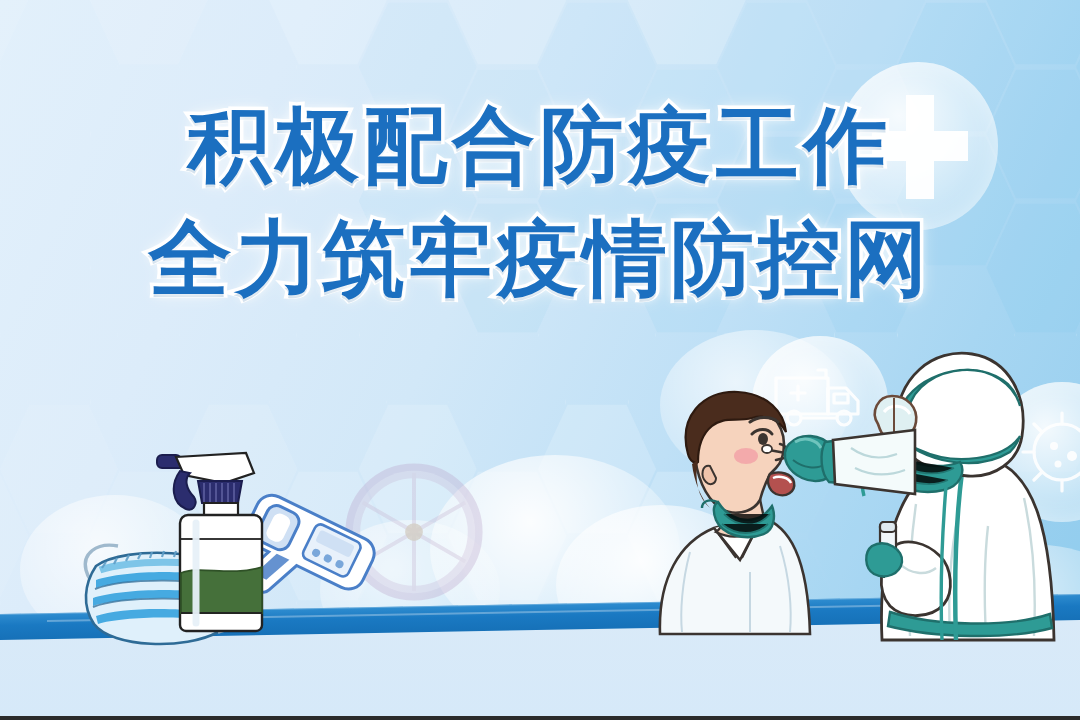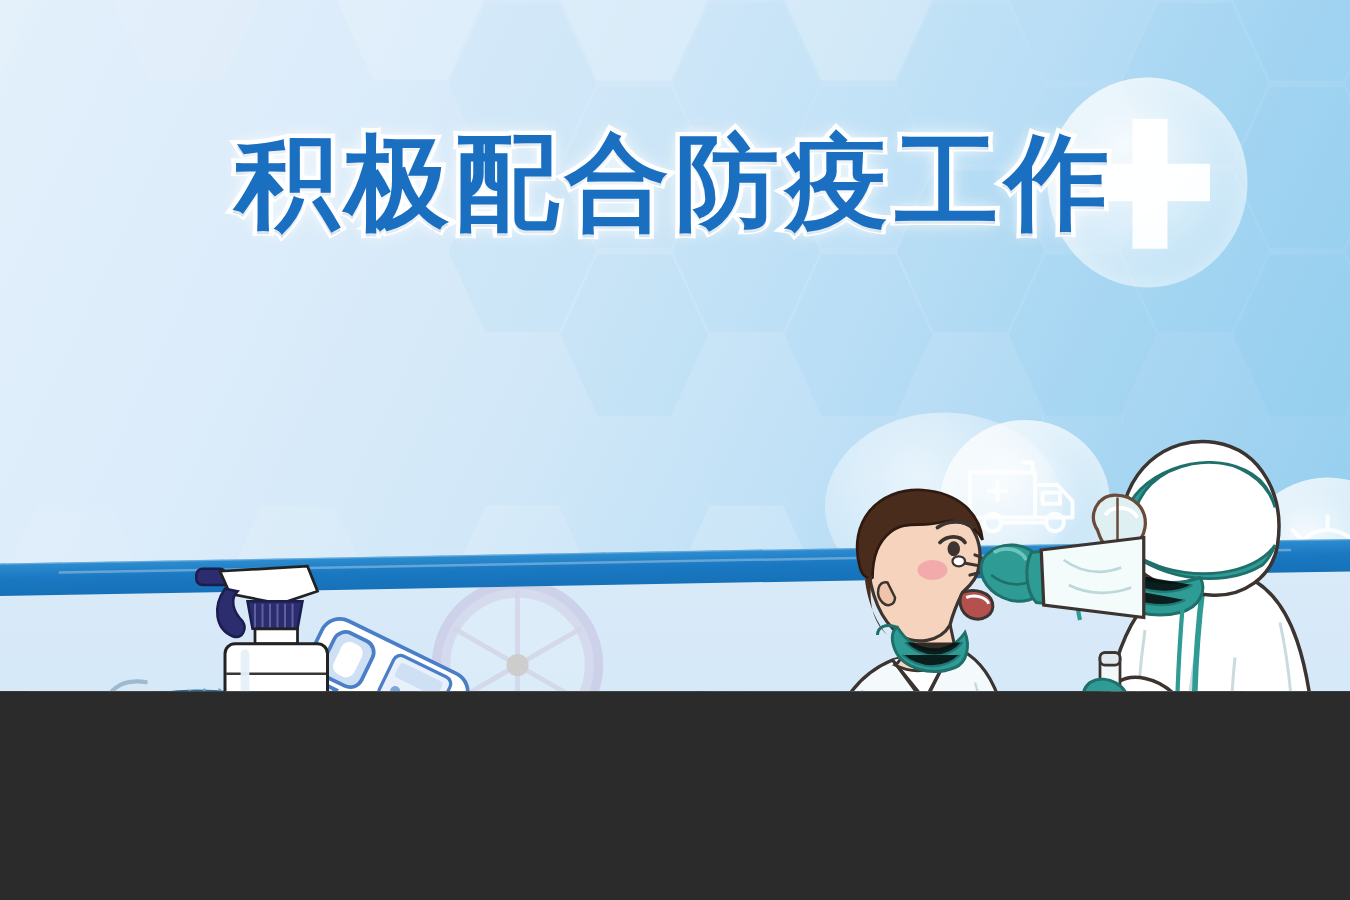--- a/index.html
+++ b/index.html
@@ -1,20 +1,20 @@
 <!DOCTYPE html>
 <html><head>
 <meta charset="utf-8">
 <title>Epidemic Prevention Poster</title>
 <style>
   html,body{margin:0;padding:0;background:#2b2b2b;}
   *{box-sizing:border-box;}
   .poster{
     position:relative;
-    width:1080px;height:553px;
+    width:1080px;height:716px;
     overflow:hidden;
     font-family:"Liberation Sans","DejaVu Sans",sans-serif;
     background:linear-gradient(115deg,#e2f0fb 0%,#dcecfa 22%,#d2e8f8 42%,#bfe0f6 62%,#a7d6f2 80%,#93cdee 100%);
   }
 
   
   .bg-layer{position:absolute;inset:0;pointer-events:none;}
 
   .hexgrid{
     position:absolute;inset:0;
@@ -239,20 +239,21 @@
                  M28 28 l-8 -8 M68 28 l8 -8 M28 68 l-8 8 M68 68 l8 8"></path>
       </g>
       <circle cx="40" cy="42" r="4" fill="#ffffff" stroke="none"></circle>
       <circle cx="58" cy="52" r="5" fill="#ffffff" stroke="none"></circle>
       <circle cx="44" cy="60" r="3.5" fill="#ffffff" stroke="none"></circle>
     </svg>
   </div>
 
   <div class="headline">
     <span class="hl-line l1">积极配合防疫工作</span>
+    <span class="hl-line l2">全力筑牢疫情防控网</span>
   </div>
 
   <div class="ground-below"></div>
   <div class="ground"></div>
 
   <div class="art" style="left:66px;top:528px;width:190px;height:120px;z-index:20;">
     <svg viewBox="0 0 190 120" width="190" height="120">
       <path d="M52 18 C30 14 16 26 20 42 C24 58 38 62 44 58" fill="none" stroke="#9fb9cd" stroke-width="3.4"></path>
       <path d="M30 38 C18 56 16 78 28 96 C46 120 120 122 152 104
                C170 94 176 66 166 44 C156 24 60 16 30 38 Z" fill="#dff0fb" stroke="#2e6b96" stroke-width="2.6"></path>

